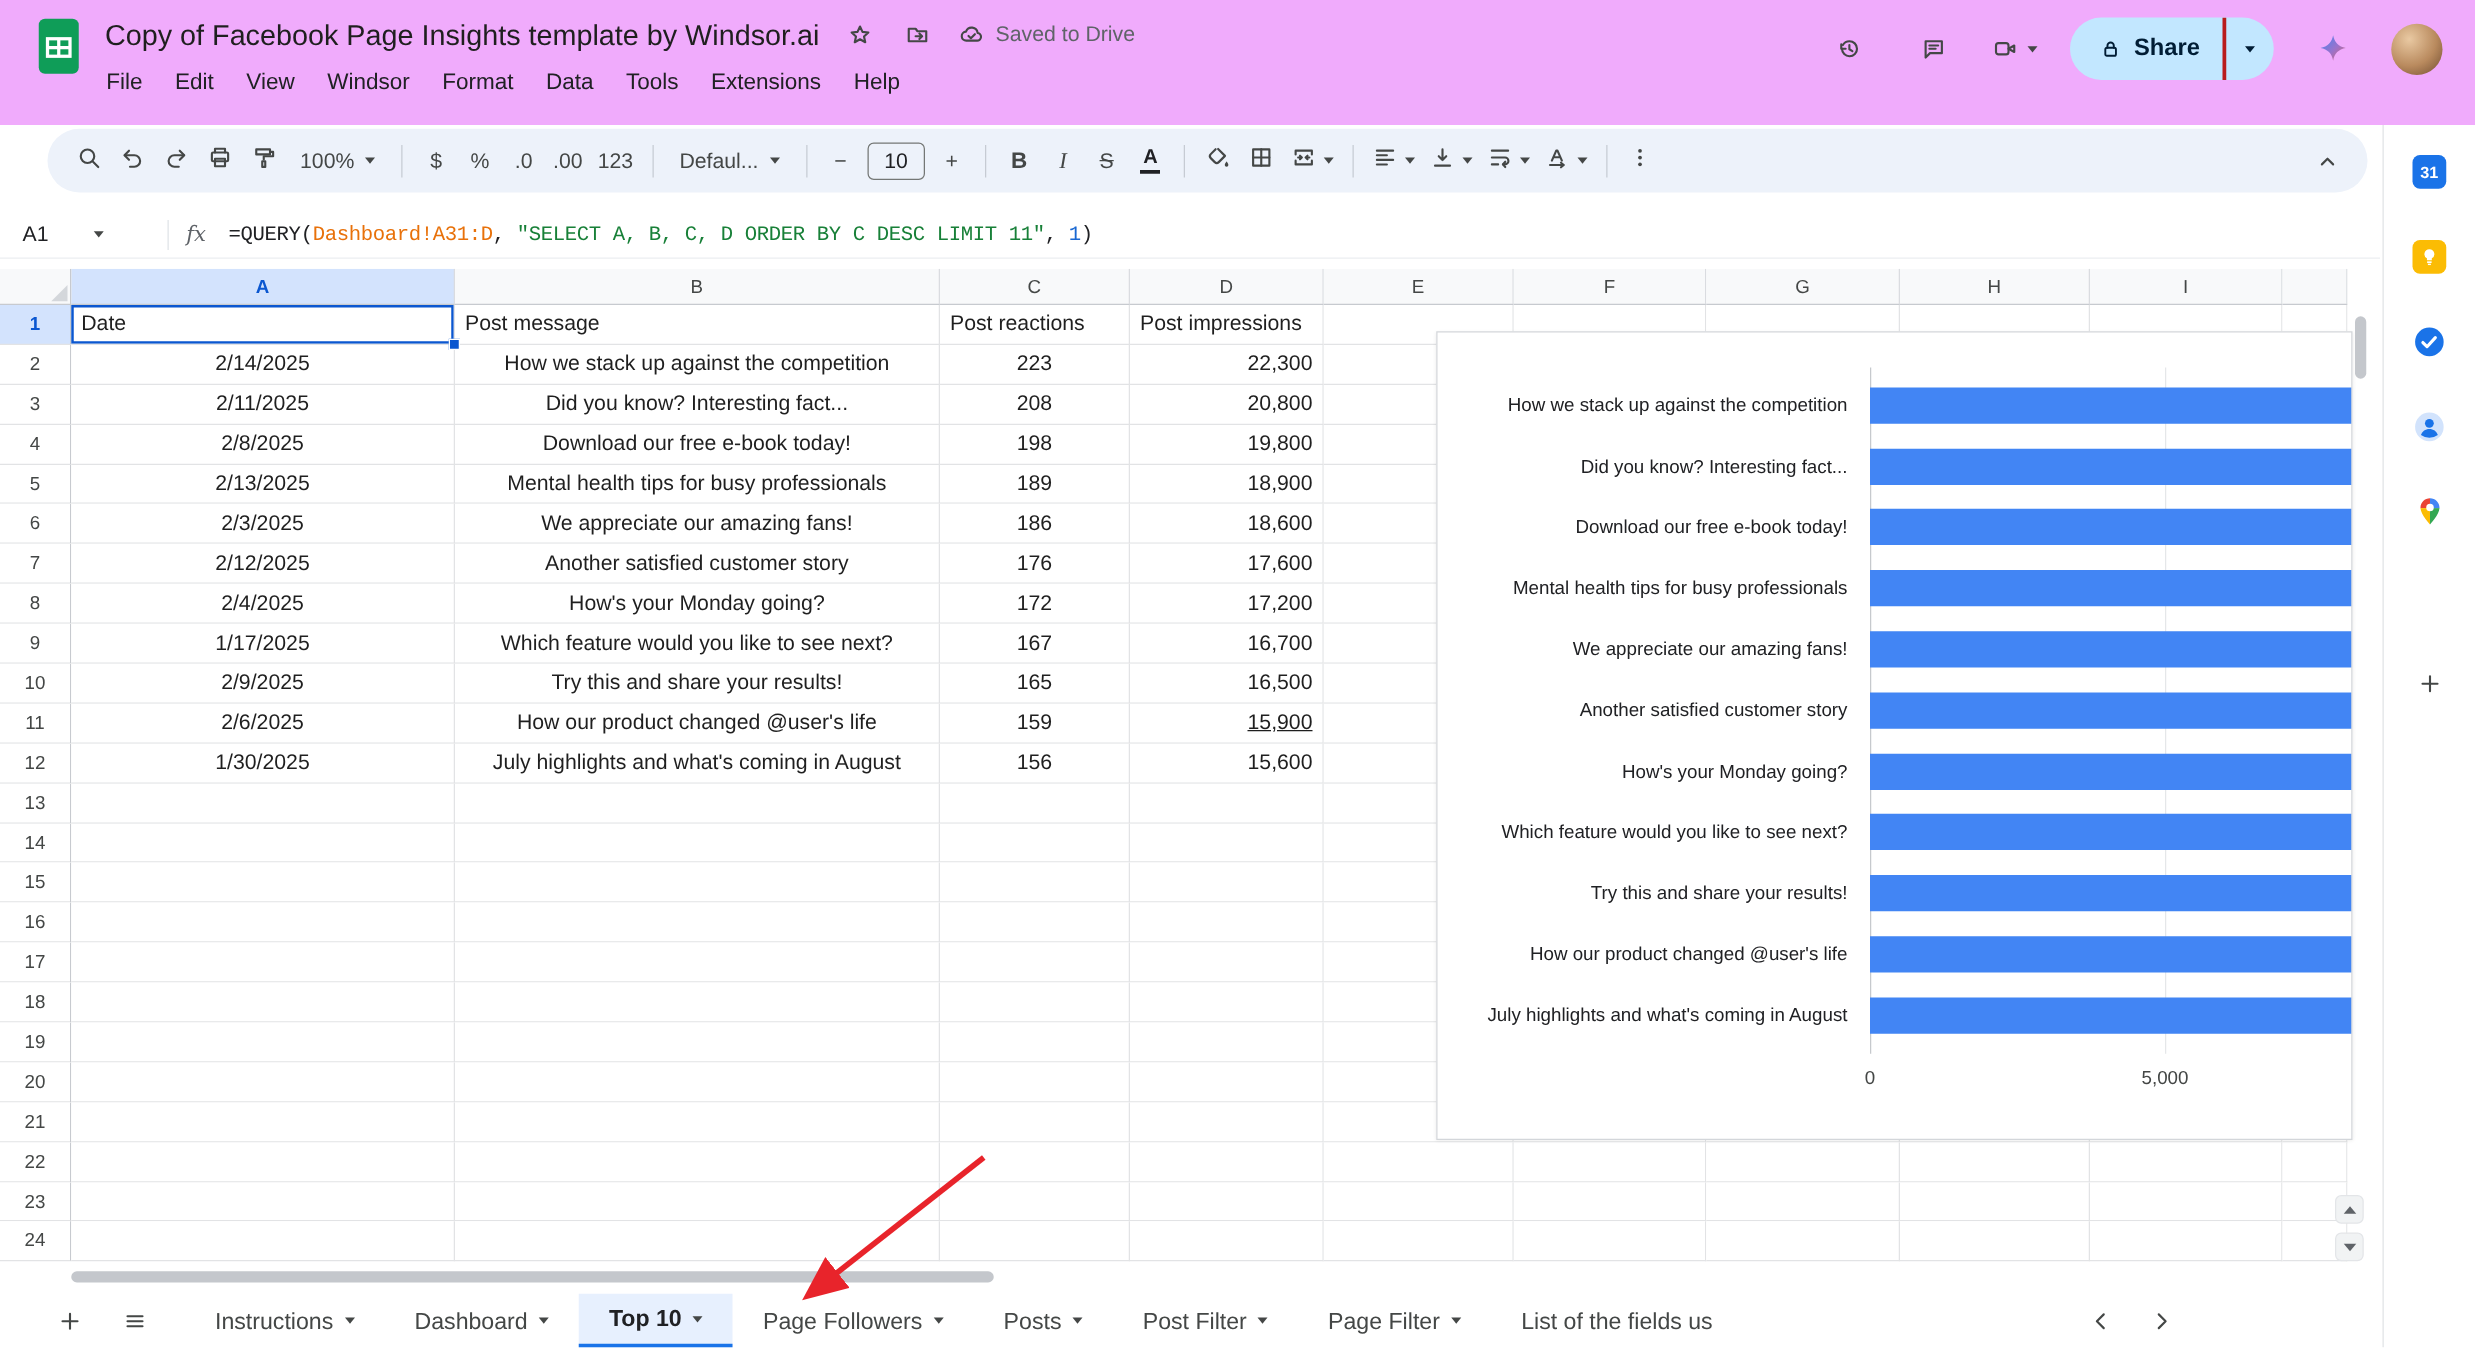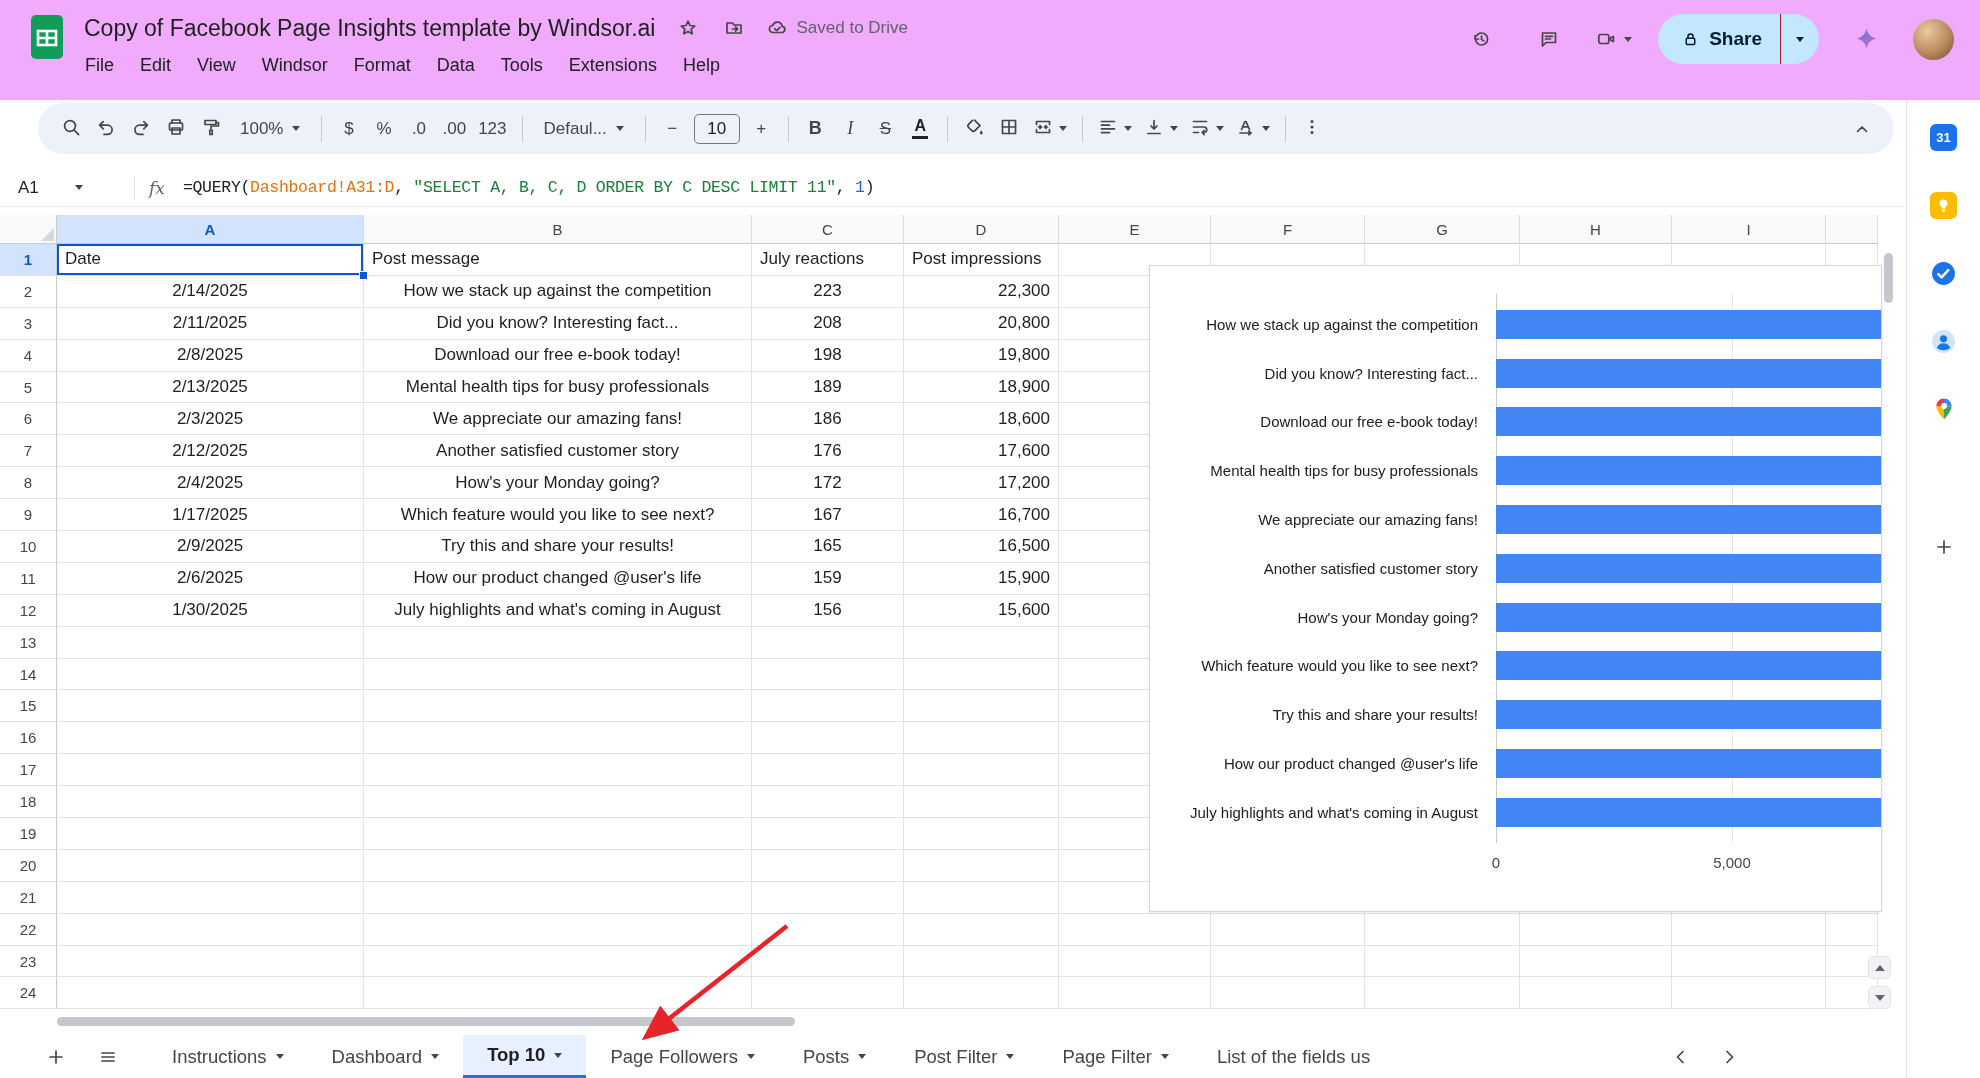--- a/index.html
+++ b/index.html
@@ -16,21 +16,21 @@
   .doc-ico{width:26px;height:26px;display:flex;align-items:center;justify-content:center}
   .saved{display:flex;align-items:center;gap:9px;color:#5f6368;font-size:17px}
   .menu-bar{position:absolute;left:72px;top:50px;display:flex}
   .menu-item{font-size:18px;padding:5px 13px;border-radius:8px;color:#202124}
   .top-actions{position:absolute;right:26px;top:12px;display:flex;align-items:center;gap:26px;height:54px}
   .ta-btn{width:42px;height:42px;display:flex;align-items:center;justify-content:center;border-radius:50%}
   .video-group{display:flex;align-items:center;gap:8px}
   .caret{width:0;height:0;border-left:4.5px solid transparent;border-right:4.5px solid transparent;border-top:5.5px solid #444746;display:inline-block}
   .caret.dark{border-top-color:#001d35}
   .share-wrap{display:flex;background:#c2e7ff;border-radius:26px;height:50px;overflow:hidden;align-items:stretch}
-  .share-main{display:flex;align-items:center;gap:10px;padding:0 18px 0 24px;font-size:19px;font-weight:600;color:#001d35;border-right:1px solid #b91c1c}
+  .share-main{display:flex;align-items:center;gap:10px;padding:0 18px 0 24px;font-size:19px;font-weight:600;color:#001d35;border-right:3px solid #b91c1c}
   .share-caret{padding:0 15px;display:flex;align-items:center}
   .avatar{width:41px;height:41px;border-radius:50%;background:radial-gradient(circle at 35% 30%,#e9c9a2,#b98a5e 55%,#6d4a2f);border:none}
 
   
   .toolbar{position:absolute;left:38px;top:103px;width:1856px;height:51px;background:#edf2fa;border-radius:26px;display:flex;align-items:center;padding:0 16px;gap:2px;z-index:9}
   .tbtn{height:36px;min-width:33px;display:flex;align-items:center;justify-content:center;border-radius:6px;gap:6px;padding:0 5px;color:#444746}
   .ttext{font-size:17px;font-weight:500;color:#444746}
   .t-bold{font-weight:700;font-size:18px}
   .t-italic{font-style:italic;font-family:"Liberation Serif",serif;font-size:18px}
   .t-strike{text-decoration:line-through}
@@ -432,21 +432,21 @@
     <div class="grow">
       <div class="rnum hl">1</div>
       <div class="cell sel" style="width: 307px;">
         <span>Date</span>
         <div class="fill-handle"></div>
       </div>
       <div class="cell" style="width: 388px;">
         <span>Post message</span>
       </div>
       <div class="cell" style="width: 152px;">
-        <span>July reactions</span>
+        <span>Post reactions</span>
       </div>
       <div class="cell" style="width: 155px;">
         <span>Post impressions</span>
       </div>
       <div class="cell" style="width: 152px;"></div>
       <div class="cell" style="width: 154px;"></div>
       <div class="cell" style="width: 155px;"></div>
       <div class="cell" style="width: 152px;"></div>
       <div class="cell" style="width: 154px;"></div>
       <div class="cell" style="width: 52px;"></div>
@@ -644,21 +644,21 @@
       <div class="rnum">11</div>
       <div class="cell c-center" style="width: 307px;">
         <span>2/6/2025</span>
       </div>
       <div class="cell c-center" style="width: 388px;">
         <span>How our product changed @user's life</span>
       </div>
       <div class="cell c-center" style="width: 152px;">
         <span>159</span>
       </div>
-      <div class="cell c-right" style="width: 155px;">
+      <div class="cell c-right" style="width: 155px; text-decoration: underline;">
         <span>15,900</span>
       </div>
       <div class="cell" style="width: 152px;"></div>
       <div class="cell" style="width: 154px;"></div>
       <div class="cell" style="width: 155px;"></div>
       <div class="cell" style="width: 152px;"></div>
       <div class="cell" style="width: 154px;"></div>
       <div class="cell" style="width: 52px;"></div>
     </div>
     <div class="grow">

